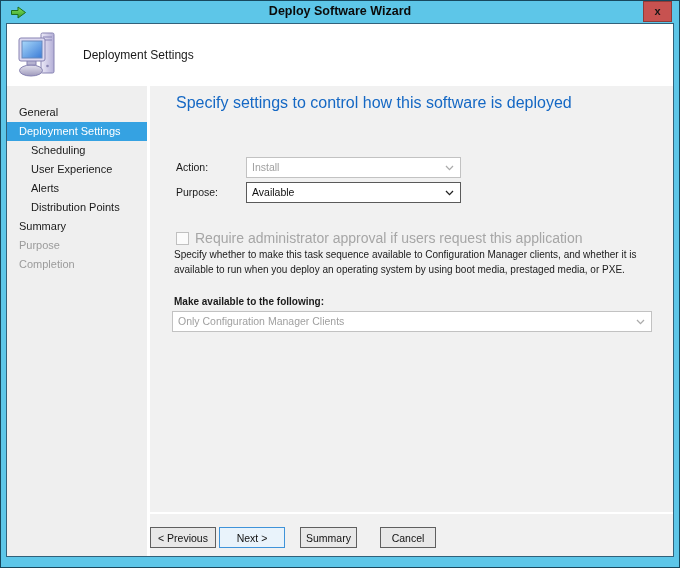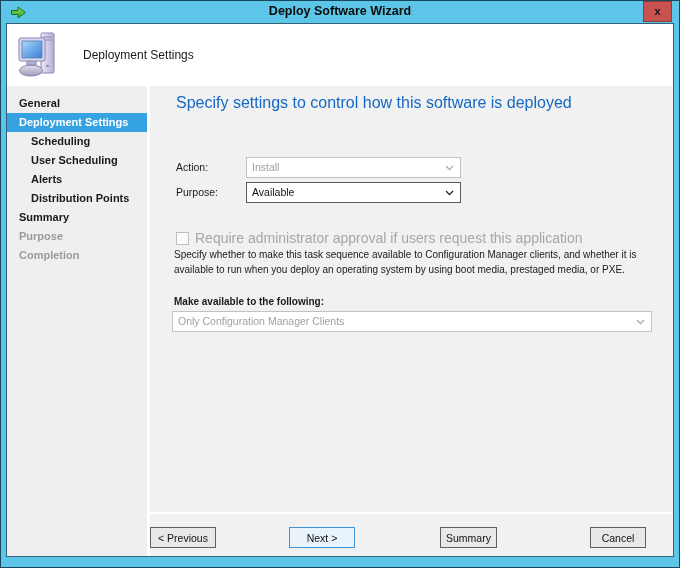--- a/index.html
+++ b/index.html
@@ -39,21 +39,21 @@
   .header {
     height:62px; background:#ffffff;
     display:flex; align-items:center; flex:0 0 62px;
   }
   .header svg { margin-left:11px; }
   .header-title { margin-left:25px; font-size:12px; color:#1a1a1a; }
 
   .body { flex:1; display:flex; min-height:0; }
 
   
-  .sidebar { width:140px; flex:0 0 140px; padding-top:8px; background:#efefef;font-weight:bold; }
+  .sidebar { width:140px; flex:0 0 140px; padding-top:17px; background:#efefef; }
   .nav-item {
     height:19px; line-height:19px;
     font-size:11px; color:#1a1a1a;
     padding-left:12px; white-space:nowrap; cursor:default;
   }
   .nav-item.indent { padding-left:24px; }
   .nav-item.selected { background:#35a2e2; color:#ffffff; }
   .nav-item.disabled { color:#9b9b9b; }
   .vline { width:3px; flex:0 0 3px; background:#ffffff; }
 
@@ -100,21 +100,21 @@
   .make-label {
     position:absolute; left:24px; top:210px;
     font-size:10px; font-weight:bold; color:#1a1a1a;
   }
   .combo-make { left:22px; top:225px; width:480px; }
 
   
   .hline { height:2px; flex:0 0 2px; background:#ffffff; }
   .buttonbar {
     height:42px; flex:0 0 42px; background:#f1f1f1;
-    display:flex; justify-content:space-between; align-items:flex-start;
+    display:flex; justify-content:flex-start; align-items:flex-start;
     padding-top:13px; padding-right:27px;
   }
   .btn {
     height:21px; font-size:10.5px; color:#111111;
     font-family:"Liberation Sans", sans-serif;
     background:#e8e8e8; border:1px solid #5f5f5f;
     cursor:pointer; padding:0;
   }
   .btn-previous { width:66px; }
   .btn-next { width:66px; margin-left:3px; background:#e9f3fb; border:1px solid #3f93d9; }
@@ -169,21 +169,21 @@
       </svg>
       <span class="header-title">Deployment Settings</span>
     </div>
 
     <div class="body">
 
       <nav class="sidebar" id="sidebar">
           <div class="nav-item">General</div>
           <div class="nav-item selected">Deployment Settings</div>
           <div class="nav-item indent">Scheduling</div>
-          <div class="nav-item indent">User Scheduling</div>
+          <div class="nav-item indent">User Experience</div>
           <div class="nav-item indent">Alerts</div>
           <div class="nav-item indent">Distribution Points</div>
           <div class="nav-item">Summary</div>
           <div class="nav-item disabled">Purpose</div>
           <div class="nav-item disabled">Completion</div>
         </nav>
       <div class="vline"></div>
 
       <div class="right-col">
 

